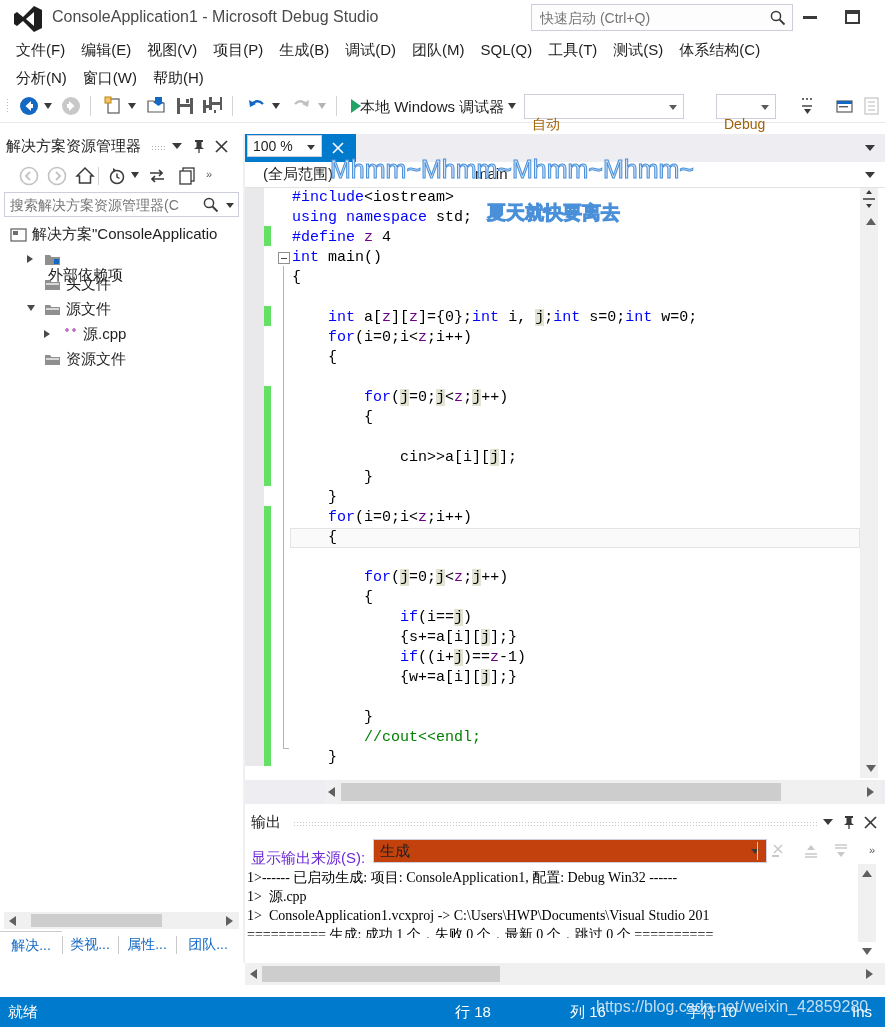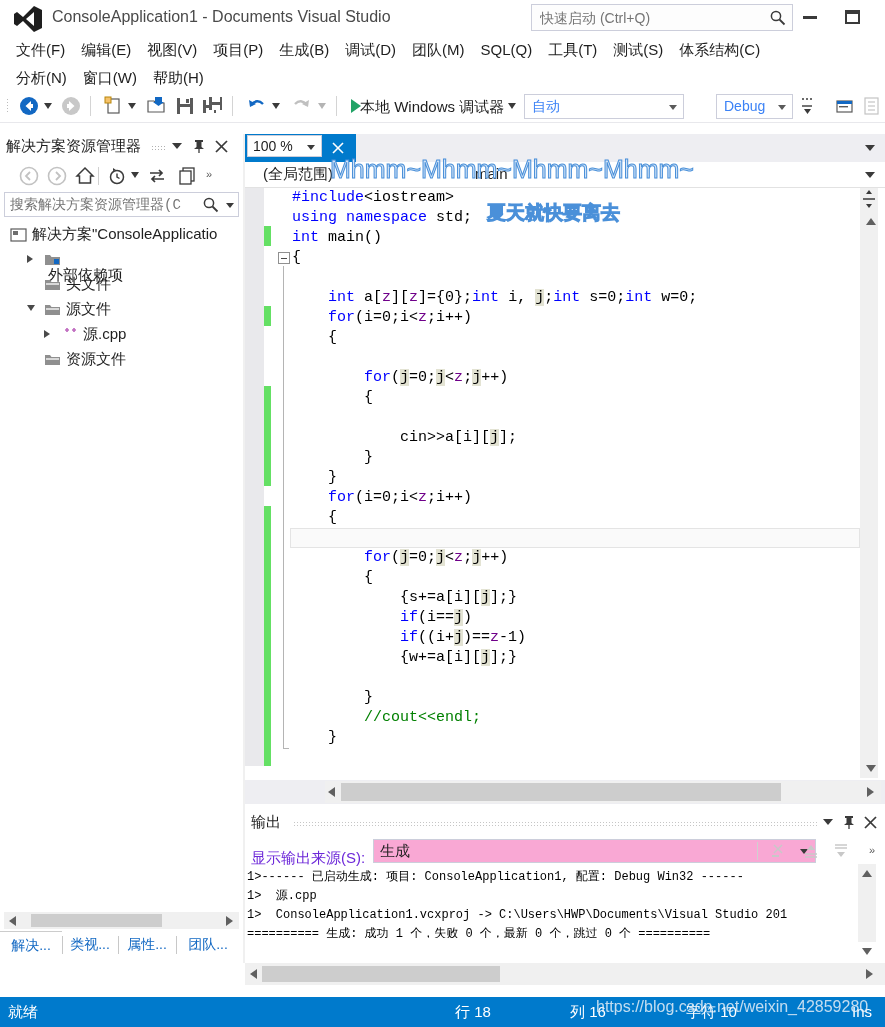--- a/index.html
+++ b/index.html
@@ -32,41 +32,41 @@
 
   
   .toolbar { position:absolute; left:0; top:90px; width:885px; height:33px; background:#ffffff; border-bottom:1px solid #e8e8ec; }
   .tb-grip { position:absolute; left:6px; top:8px; width:4px; height:16px;
      background-image: radial-gradient(#bcbcbc 38%, transparent 40%); background-size:3px 3px; }
   .tb-ico { position:absolute; top:5px; width:22px; height:22px; cursor:pointer; }
   .tb-caret { position:absolute; top:13px; width:8px; height:6px; cursor:pointer; }
   .tb-sep { position:absolute; top:6px; width:1px; height:20px; background:#d4d4d4; }
   .tb-run-label { position:absolute; left:360px; top:8px; font-size:15px; color:#1e1e1e; white-space:nowrap; cursor:pointer;}
   .tb-combo { position:absolute; top:4px; height:25px; background:#fff; border:1px solid #cccedb; }
-  .tb-combo span { position:absolute; left:7px; top:3px; font-size:14px; color:#3b82f6; white-space:nowrap;}
+  .tb-combo span { position:absolute; left:7px; top:21px; font-size:14px; color:#a16207; white-space:nowrap;}
   .tb-combo i { position:absolute; right:6px; top:10px; width:0;height:0;border-left:4px solid transparent;
      border-right:4px solid transparent;border-top:5px solid #5a5a5a;}
 
   
   .solex { position:absolute; left:0; top:134px; width:243px; height:829px; background:#ffffff; }
   .solex-head { position:absolute; left:0; top:0; width:243px; height:26px; }
   .solex-title { position:absolute; left:6px; top:3px; font-size:15px; color:#1e1e1e; white-space:nowrap; }
   .solex-hdots { position:absolute; left:151px; top:11px; width:14px; height:5px;
      background-image: radial-gradient(#b0b0b0 38%, transparent 40%); background-size:3px 3px; }
   .solex-caret { position:absolute; left:172px; top:9px; width:0;height:0;border-left:5px solid transparent;
      border-right:5px solid transparent;border-top:6px solid #3a3a3a; cursor:pointer;}
   .solex-pin { position:absolute; left:192px; top:4px; width:14px; height:16px; cursor:pointer;}
   .solex-close { position:absolute; left:214px; top:4px; width:15px; height:16px; cursor:pointer;}
   .solex-tools { position:absolute; left:0; top:26px; width:243px; height:32px; }
   .st-ico { position:absolute; top:5px; width:22px; height:22px; cursor:pointer; }
   .st-sep { position:absolute; left:98px; top:7px; width:1px; height:18px; background:#d0d0d0; }
   .st-ovf { position:absolute; left:206px; top:8px; font-size:11px; color:#5a5a5a; }
   .solex-search { position:absolute; left:4px; top:58px; width:235px; height:25px; background:#fff; border:1px solid #cccedb; }
   .solex-search input { width:190px; height:23px; border:none; outline:none; background:transparent; padding-left:5px;
-     font-size:14px; color:#6d6d6d; font-family:Liberation Mono, monospace;}
+     font-size:14px; color:#6d6d6d; font-family:Liberation Sans, sans-serif;}
   .ss-ico { position:absolute; left:197px; top:3px; width:17px; height:17px; }
   .ss-caret { position:absolute; left:221px; top:10px; width:0;height:0;border-left:4px solid transparent;
      border-right:4px solid transparent;border-top:5px solid #3a3a3a; cursor:pointer;}
   .tree { position:absolute; left:0; top:88px; width:243px; height:690px; }
   .trow { position:relative; height:25px; cursor:pointer; white-space:nowrap; }
   .trow.sel { background:#cfd6e5; }
   .trow .lbl { position:absolute; top:3px; font-size:15px; color:#1e1e1e; white-space:nowrap; }
   .trow.sel .lbl { font-weight:bold; }
   .exp { position:absolute; top:8px; width:9px; height:9px; cursor:pointer; }
   .exp.closed { border-left:6px solid #4a4a4a; border-top:4px solid transparent; border-bottom:4px solid transparent; width:0;height:0;}
@@ -141,29 +141,29 @@
   .out-head { position:absolute; left:0; top:0; width:640px; height:26px;padding-left:40px; }
   .out-title { position:absolute; left:6px; top:3px; font-size:15px; color:#1e1e1e; }
   .out-dots { position:absolute; left:48px; top:11px; width:525px; height:5px;
      background-image: radial-gradient(#c6c6c6 38%, transparent 40%); background-size:3px 3px; }
   .out-caret { position:absolute; left:578px; top:9px; width:0;height:0;border-left:5px solid transparent;
      border-right:5px solid transparent;border-top:6px solid #3a3a3a; cursor:pointer;}
   .out-pin { position:absolute; left:597px; top:4px; width:14px; height:16px; cursor:pointer;}
   .out-close { position:absolute; left:618px; top:4px; width:15px; height:16px; cursor:pointer;}
   .out-toolbar { position:absolute; left:0; top:26px; width:640px; height:30px; }
   .out-lbl { position:absolute; left:6px; top:13px; font-size:15px; color:#6d28d9; white-space:nowrap;}
-  .out-combo { position:absolute; left:128px; top:3px; width:443px; height:24px; background:#f9a8d4; border:1px solid #cccedb; cursor:pointer;}
+  .out-combo { position:absolute; left:128px; top:3px; width:394px; height:24px; background:#c2410c; border:1px solid #cccedb; cursor:pointer;}
   .out-combo span { position:absolute; left:6px; top:2px; font-size:15px; color:#1e1e1e; }
   .out-combo i { position:absolute; right:7px; top:9px; width:0;height:0;border-left:4px solid transparent;
      border-right:4px solid transparent;border-top:5px solid #3a3a3a;}
   .out-sep { position:absolute; left:512px; top:6px; width:1px; height:18px; background:#d0d0d0; }
   .ot-ico { position:absolute; top:5px; width:20px; height:20px; cursor:pointer; }
   .out-ovf { position:absolute; left:624px; top:8px; font-size:11px; color:#5a5a5a;}
   .out-text { position:absolute; left:2px; top:58px; width:614px; height:70px;
-     font-family:Liberation Mono, monospace; font-size:12px; line-height:19px; color:#000; white-space:pre; overflow:hidden;}
+     font-family:Liberation Serif, serif; font-size:14px; line-height:19px; color:#000; white-space:pre; overflow:hidden;}
   .out-vs { position:absolute; left:858px; top:864px; width:18px; height:78px; background:#f0f0f0;}
   .out-vs-up { position:absolute; left:862px; top:870px; width:0;height:0;border-left:5px solid transparent;
      border-right:5px solid transparent;border-bottom:7px solid #606060; cursor:pointer;}
   .out-vs-dn { position:absolute; left:862px; top:948px; width:0;height:0;border-left:5px solid transparent;
      border-right:5px solid transparent;border-top:7px solid #606060; cursor:pointer;}
   .out-hs { position:absolute; left:245px; top:963px; width:640px; height:22px; background:#f0f0f0;}
   .out-hs-thumb { position:absolute; left:262px; top:966px; width:238px; height:16px; background:#cdcdcd; cursor:pointer;}
   .out-hs-l { position:absolute; left:250px; top:969px; width:0;height:0;border-top:5px solid transparent;
      border-bottom:5px solid transparent;border-right:7px solid #606060; cursor:pointer;}
   .out-hs-r { position:absolute; left:866px; top:969px; width:0;height:0;border-top:5px solid transparent;
@@ -180,21 +180,21 @@
 </head>
 <body>
 
 <div id="app">
 
   <div class="titlebar">
     <svg class="vslogo" viewBox="0 0 28 26">
       <path d="M20 0 L28 4 L28 22 L20 26 L9 15 L3 20 L0 18 L0 8 L3 6 L9 11 Z" fill="#1e1e1e"></path>
       <path d="M20 6 L20 20 L12 13 Z" fill="#ffffff"></path>
     </svg>
-    <div class="title-text">ConsoleApplication1 - Documents Visual Studio</div>
+    <div class="title-text">ConsoleApplication1 - Microsoft Debug Studio</div>
     <div class="quicklaunch">
       <input placeholder="快速启动 (Ctrl+Q)" style="">
       <svg class="ql-search" viewBox="0 0 17 17">
         <circle cx="7" cy="7" r="4.6" fill="none" stroke="#3a3a3a" stroke-width="1.5"></circle>
         <line x1="10.5" y1="10.5" x2="15.5" y2="15.5" stroke="#3a3a3a" stroke-width="1.8"></line>
       </svg>
     </div>
     <div class="win-min"></div>
     <div class="win-max"></div>
   </div>
@@ -268,21 +268,21 @@
     </svg>
     <div class="tb-run-label">本地 Windows 调试器</div>
     <svg class="tb-caret" style="left:508px" viewBox="0 0 8 6">
       <path d="M0 0 L8 0 L4 6 Z" fill="#3a3a3a"></path>
     </svg>
 
     <div class="tb-combo" style="left:524px; width:160px;">
       <span>自动</span>
       <i></i>
     </div>
-    <div class="tb-combo" style="left:716px; width:77px;">
+    <div class="tb-combo" style="left:716px; width:60px;">
       <span>Debug</span>
       <i></i>
     </div>
 
     <svg class="tb-ico" style="left:800px; width:16px;" viewBox="0 0 16 22">
       <line x1="2" y1="4" x2="12" y2="4" stroke="#3a3a3a" stroke-width="1.4" stroke-dasharray="2 2"></line>
       <line x1="2" y1="11" x2="12" y2="11" stroke="#3a3a3a" stroke-width="1.4"></line>
       <path d="M4 14 L11 14 L7.5 19 Z" fill="#3a3a3a"></path>
     </svg>
     <svg class="tb-ico" style="left:834px" viewBox="0 0 22 22">
@@ -453,40 +453,41 @@
 
       <div class="outline-box" style="top:64px;"></div>
       <div class="outline-line" style="top:78px; height:482px;"></div>
       <div class="outline-foot" style="left:38px; top:560px; width:6px;"></div>
 
       <div class="curline" style="top:340px;"></div>
 
       <div class="code" id="code-root">
           <div class="cl"><span class="pp">#include</span>&lt;iostream&gt;</div>
           <div class="cl"><span class="kw">using</span> <span class="kw">namespace</span> std;</div>
+          <div class="cl"><span class="pp">#define</span> <span class="mac">z</span> 4</div>
           <div class="cl"><span class="kw">int</span> main()</div>
           <div class="cl">{</div>
           <div class="cl">&nbsp;</div>
           <div class="cl">    <span class="kw">int</span> a[<span class="mac">z</span>][<span class="mac">z</span>]={0};<span class="kw">int</span> i, <span class="hl">j</span>;<span class="kw">int</span> s=0;<span class="kw">int</span> w=0;</div>
           <div class="cl">    <span class="kw">for</span>(i=0;i&lt;<span class="mac">z</span>;i++)</div>
           <div class="cl">    {</div>
           <div class="cl">&nbsp;</div>
           <div class="cl">        <span class="kw">for</span>(<span class="hl">j</span>=0;<span class="hl">j</span>&lt;<span class="mac">z</span>;<span class="hl">j</span>++)</div>
           <div class="cl">        {</div>
           <div class="cl">&nbsp;</div>
           <div class="cl">            cin&gt;&gt;a[i][<span class="hl">j</span>];</div>
           <div class="cl">        }</div>
           <div class="cl">    }</div>
           <div class="cl">    <span class="kw">for</span>(i=0;i&lt;<span class="mac">z</span>;i++)</div>
           <div class="cl">    {</div>
           <div class="cl">&nbsp;</div>
           <div class="cl">        <span class="kw">for</span>(<span class="hl">j</span>=0;<span class="hl">j</span>&lt;<span class="mac">z</span>;<span class="hl">j</span>++)</div>
           <div class="cl">        {</div>
+          <div class="cl">            <span class="kw">if</span>(i==<span class="hl">j</span>)</div>
           <div class="cl">            {s+=a[i][<span class="hl">j</span>];}</div>
-          <div class="cl">            <span class="kw">if</span>(i==<span class="hl">j</span>)</div>
           <div class="cl">            <span class="kw">if</span>((i+<span class="hl">j</span>)==<span class="mac">z</span>-1)</div>
           <div class="cl">            {w+=a[i][<span class="hl">j</span>];}</div>
           <div class="cl">&nbsp;</div>
           <div class="cl">        }</div>
           <div class="cl">        <span class="cmt">//cout&lt;&lt;endl;</span></div>
           <div class="cl">    }</div>
         </div>
     </div>
 
     <div class="zoom-box">

